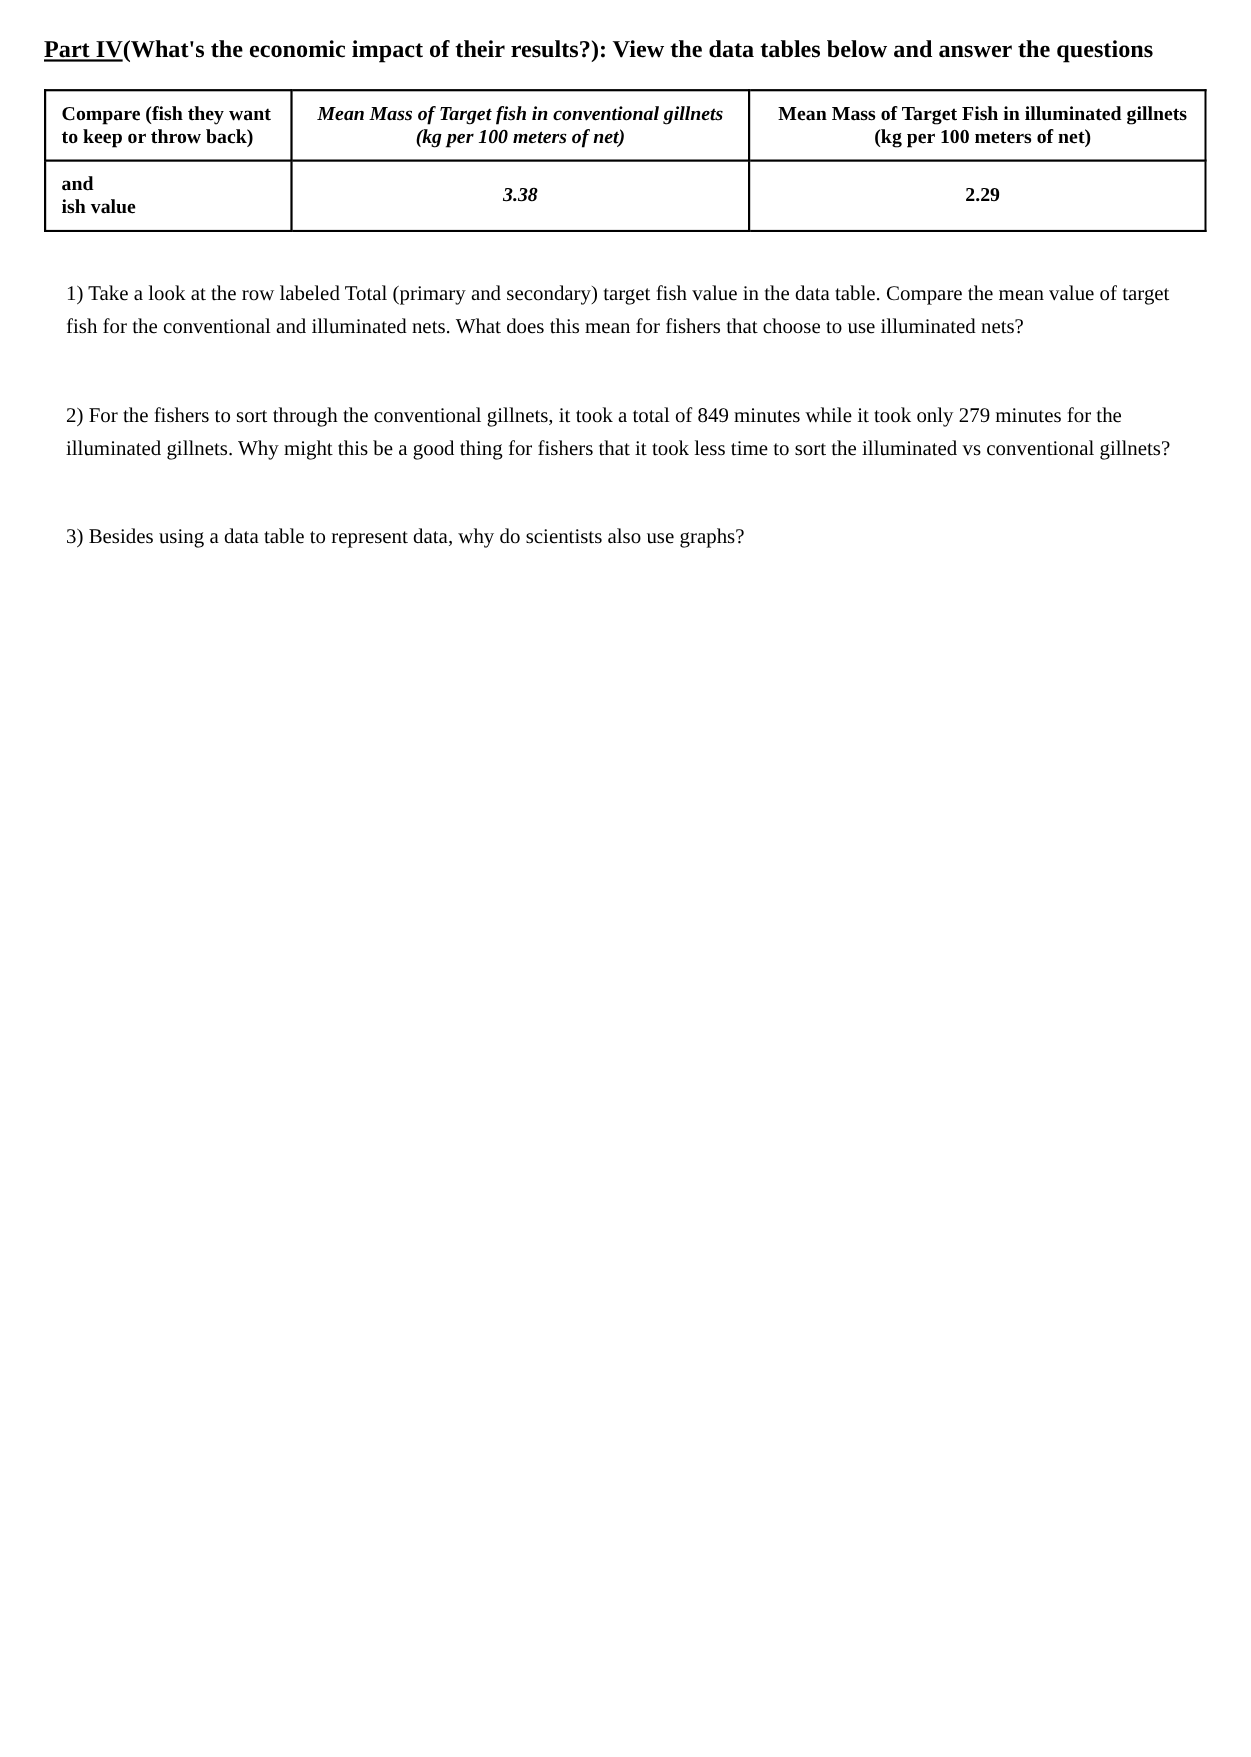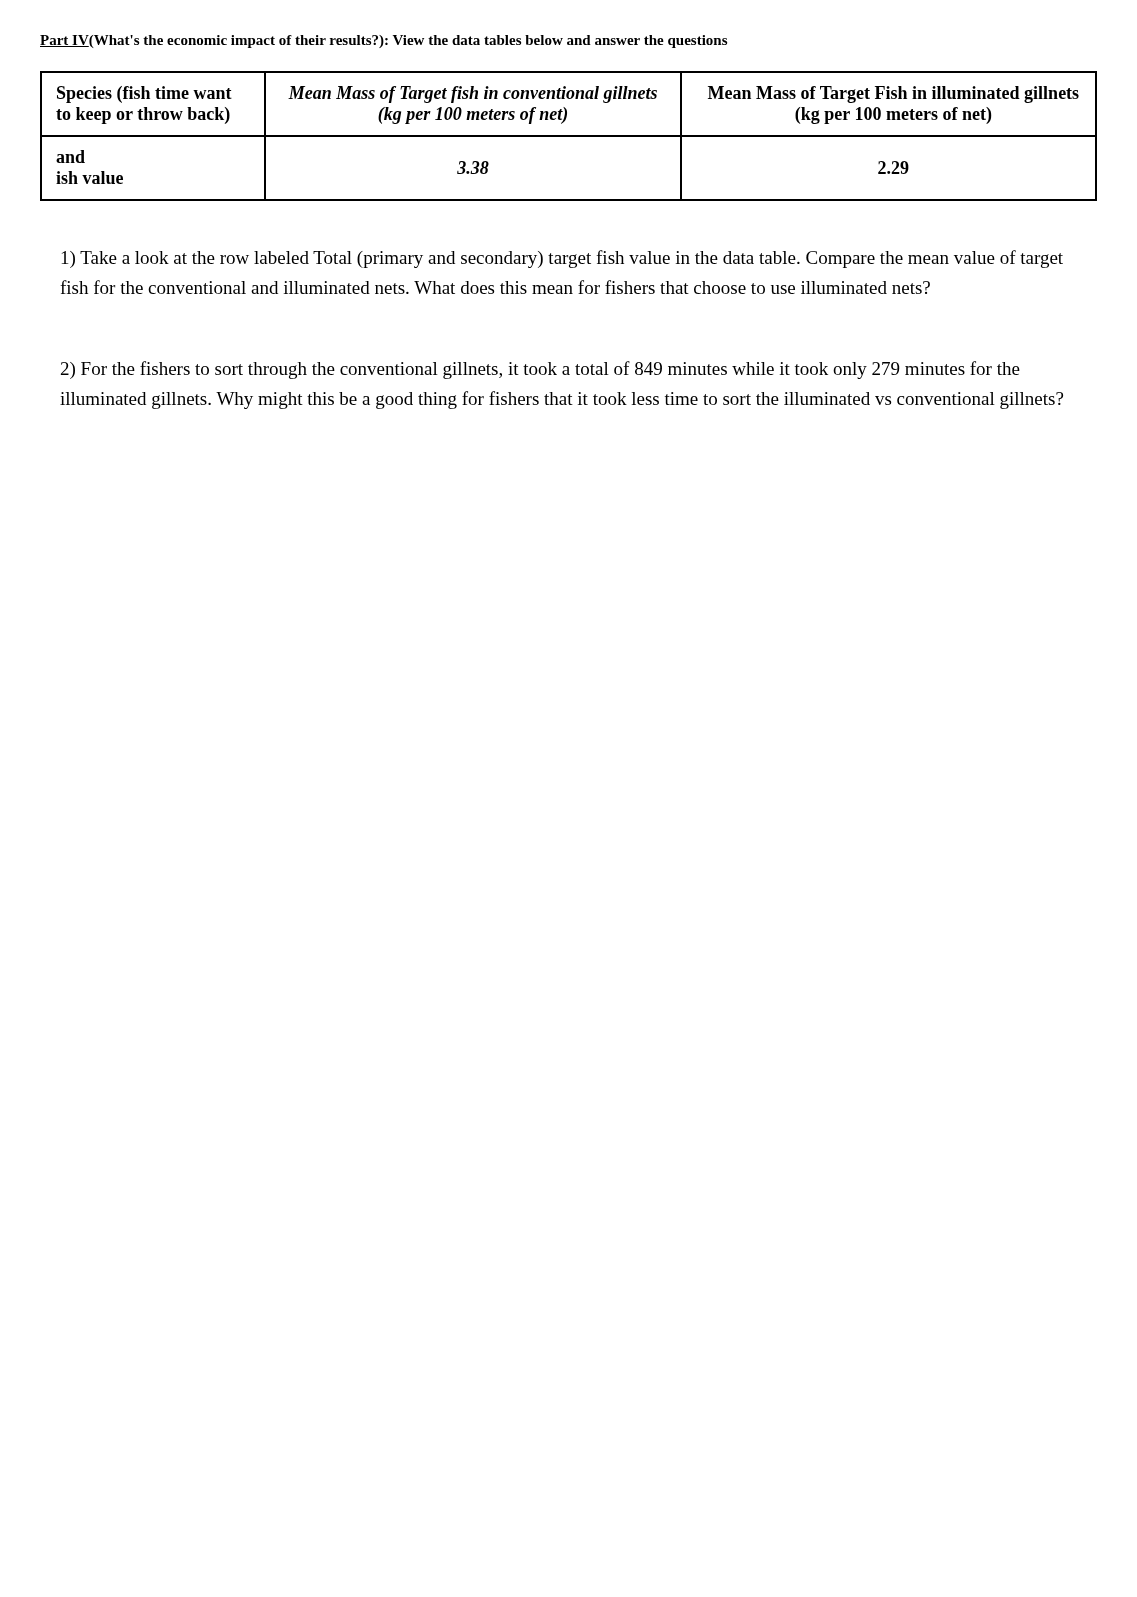--- a/index.html
+++ b/index.html
@@ -12,21 +12,21 @@
       background: #ffffff;
       font-family: Georgia, 'Times New Roman', serif;
       font-size: 18px;
       color: #000000;
       width: 1137px;
       min-height: 1597px;
       padding: 30px 40px;
     }
 
     .part-heading {
-      font-size: 15px;
+      font-size: 22px;
       font-weight: bold;
       margin-bottom: 20px;
       line-height: 1.4;
     }
 
     .part-heading u {
       text-decoration: underline;
     }
 
     .table-wrapper {
@@ -91,21 +91,21 @@
 
 <div class="part-heading">
   <u>Part IV</u><span>(What's the economic impact of their results?): View the data tables below and answer the questions</span>
 </div>
 
 <div class="table-wrapper">
   <table>
     <thead>
       <tr>
         <th class="col-row-label">
-          <span>Species (fish time want to keep or throw back)</span>
+          <span>Compare (fish they want to keep or throw back)</span>
         </th>
         <th class="col-conventional">
           <span>Mean Mass of Target fish in conventional gillnets (kg per 100 meters of net)</span>
         </th>
         <th class="col-illuminated">
           <span>Mean Mass of Target Fish in illuminated gillnets (kg per 100 meters of net)</span>
         </th>
       </tr>
     </thead>
     <tbody>
@@ -129,14 +129,18 @@
   <div class="question">
     <span>1)</span>
     <span>Take a look at the row labeled Total (primary and secondary) target fish value in the data table. Compare the mean value of target fish for the conventional and illuminated nets. What does this mean for fishers that choose to use illuminated nets?</span>
   </div>
 
   <div class="question">
     <span>2)</span>
     <span>For the fishers to sort through the conventional gillnets, it took a total of 849 minutes while it took only 279 minutes for the illuminated gillnets. Why might this be a good thing for fishers that it took less time to sort the illuminated vs conventional gillnets?</span>
   </div>
 
+  <div class="question">
+    <span>3)</span>
+    <span>Besides using a data table to represent data, why do scientists also use graphs?</span>
+  </div>
 
 </div>
 
 </body></html>

